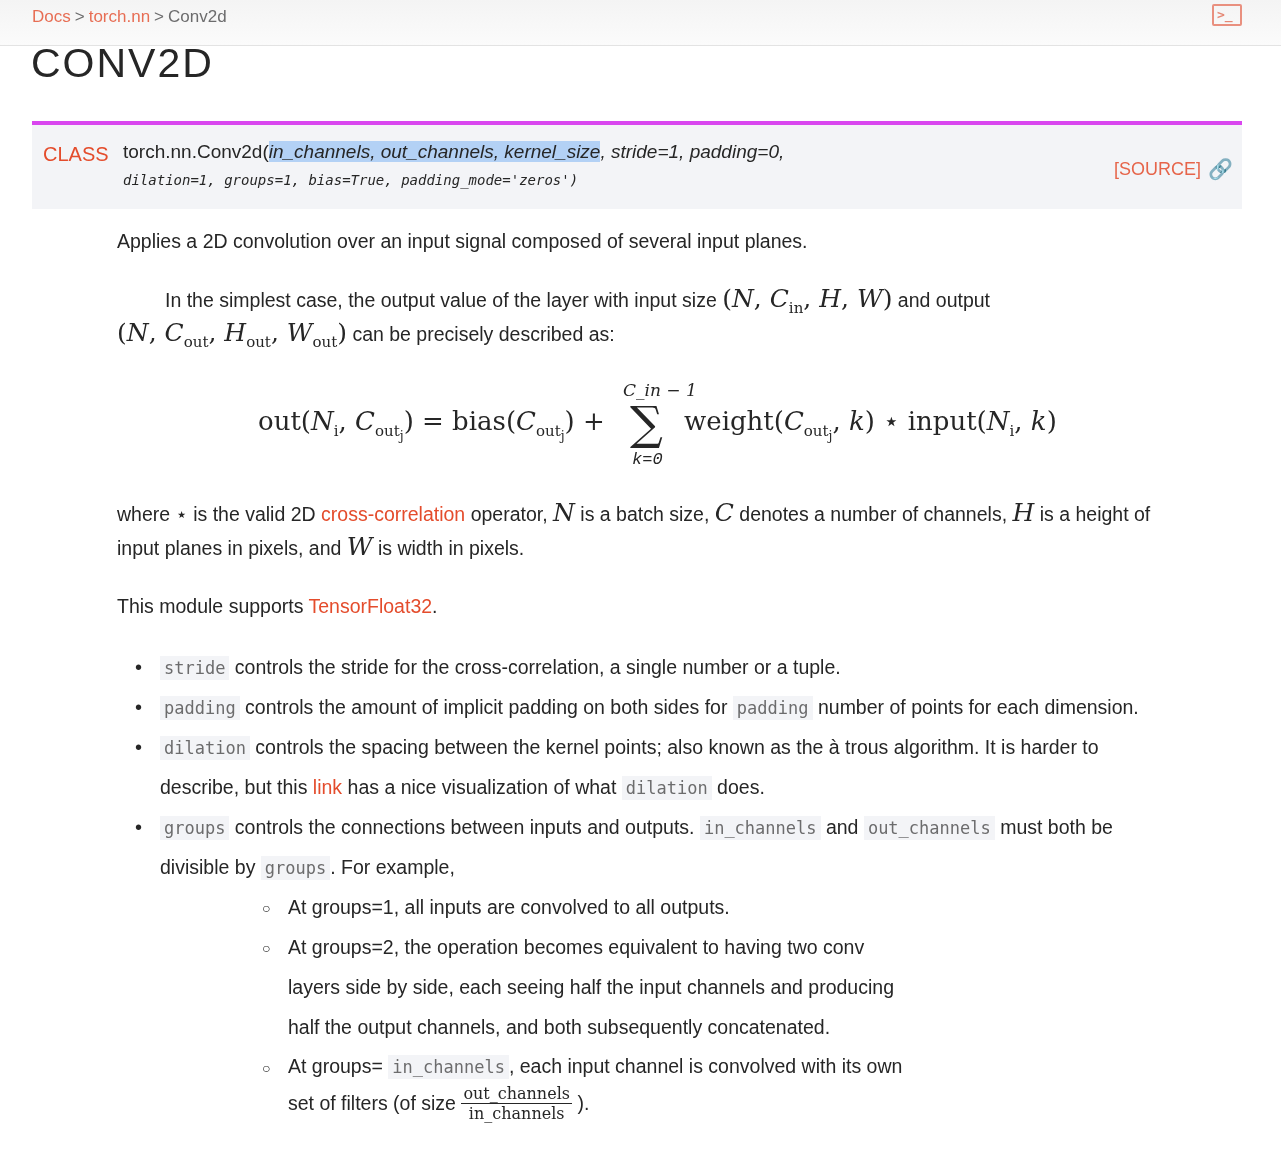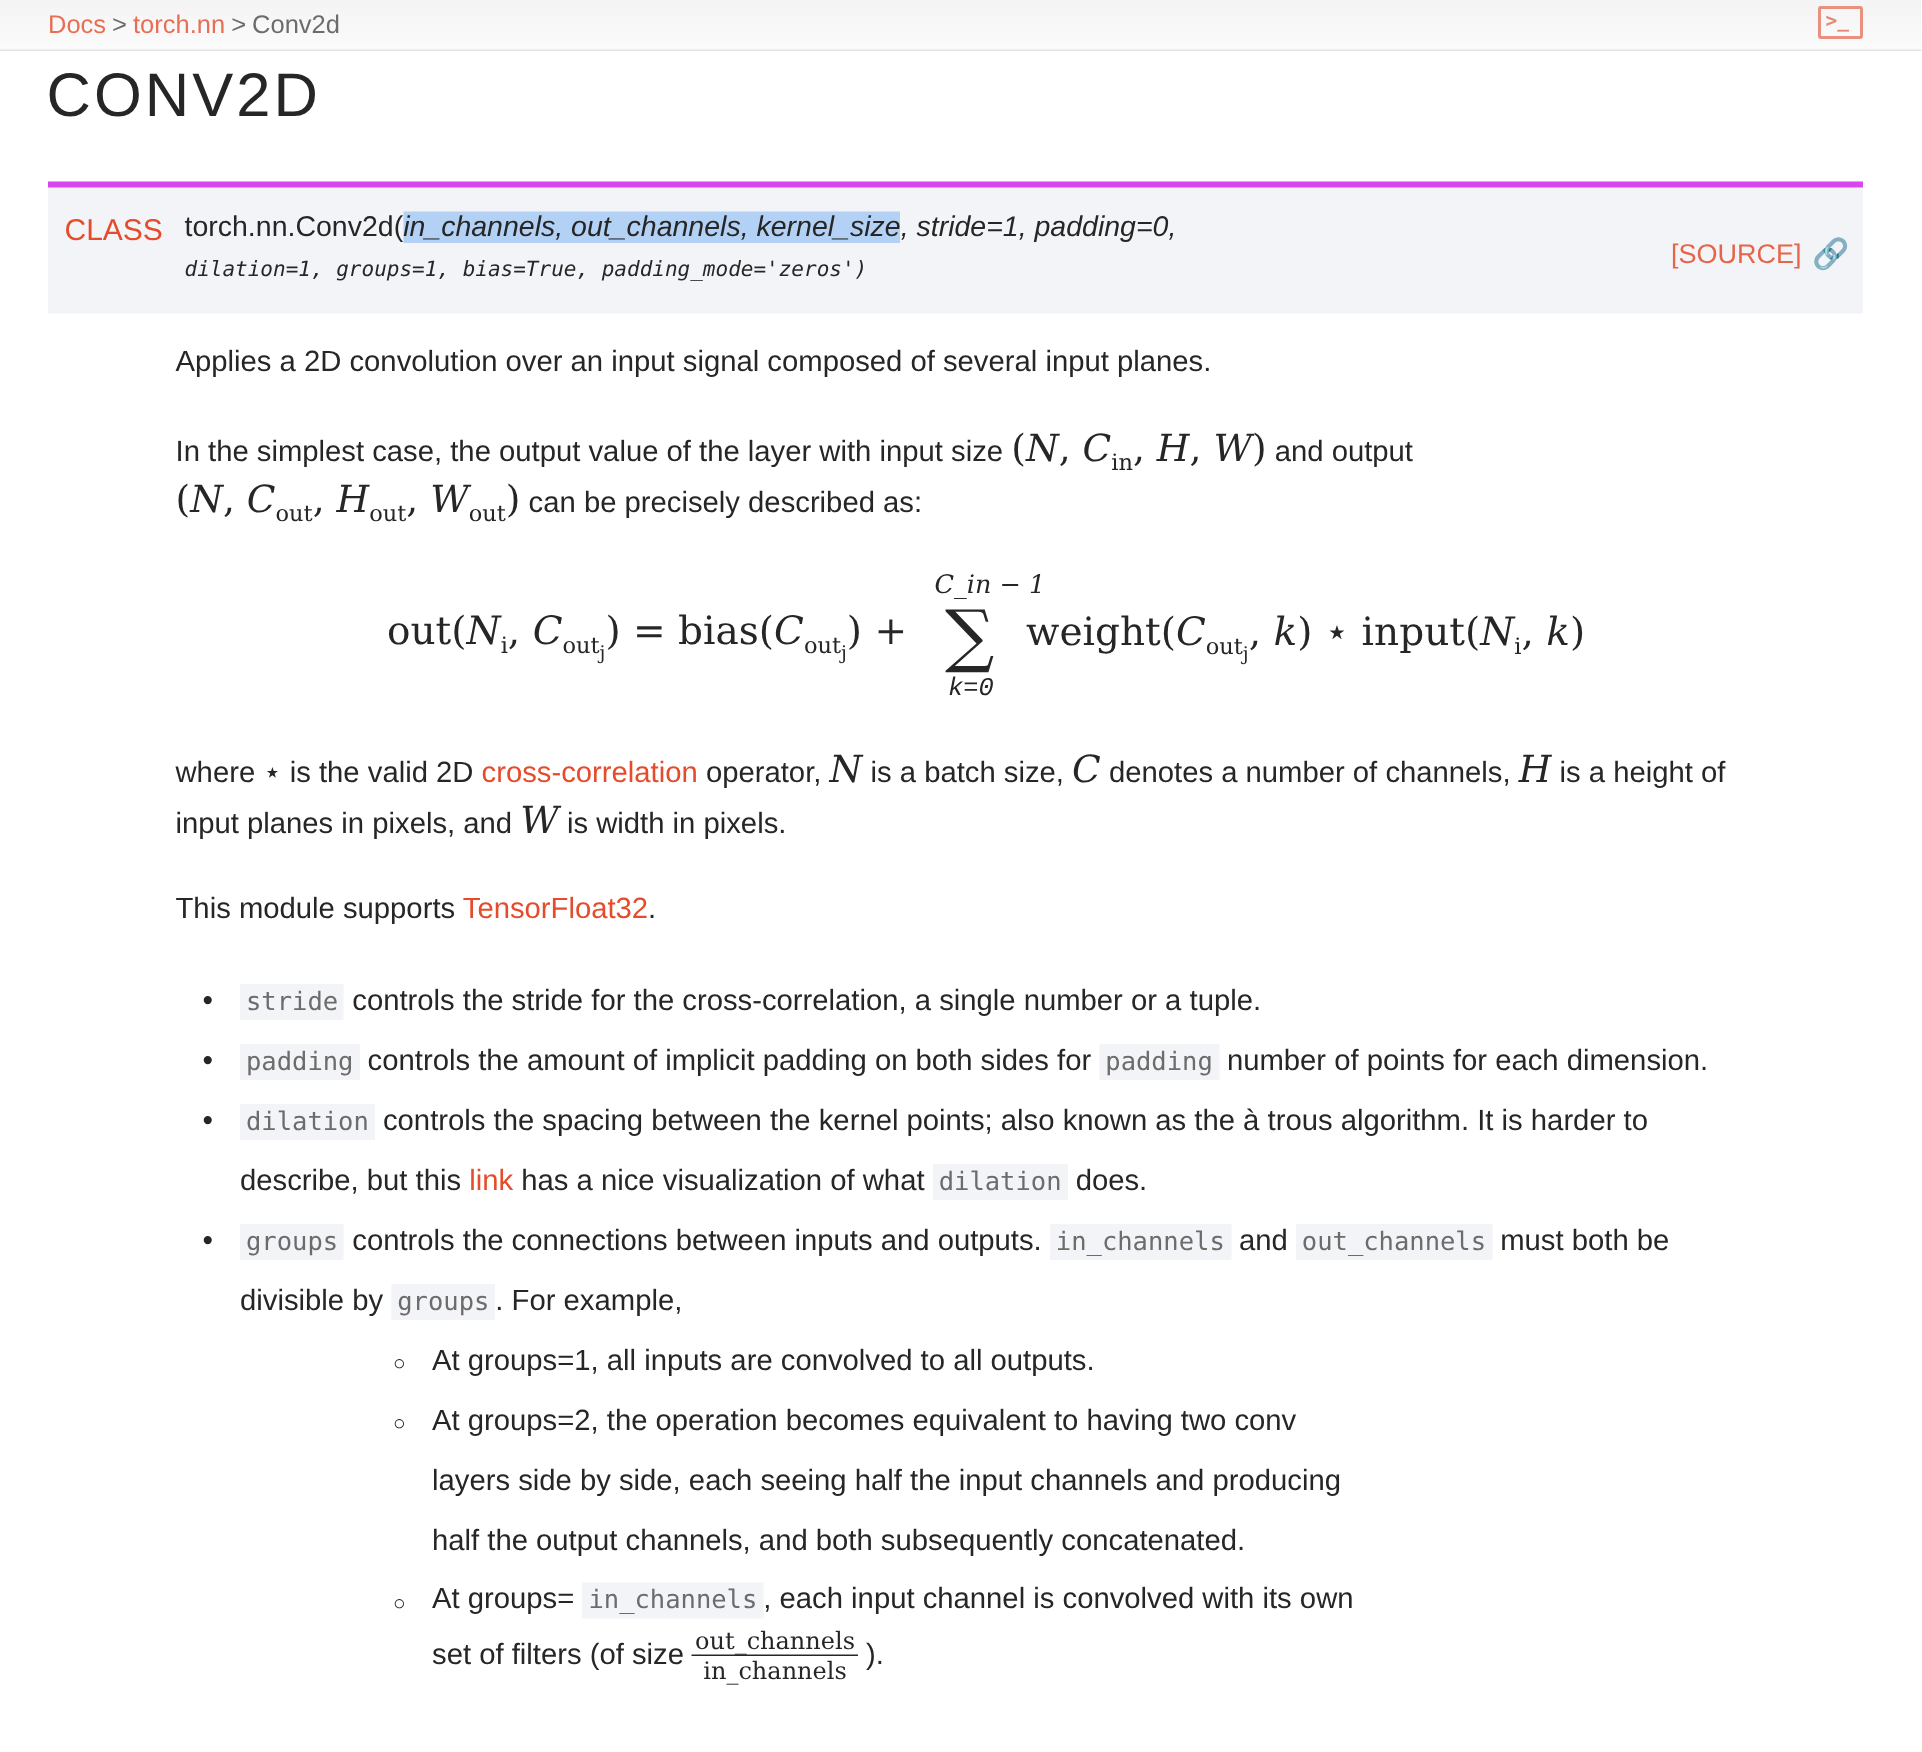--- a/index.html
+++ b/index.html
@@ -1,19 +1,19 @@
 <!DOCTYPE html>
 <html><head>
 <meta charset="utf-8">
 <style>
   * { box-sizing: border-box; margin: 0; padding: 0; }
   html, body { width: 1281px; height: 1168px; background: #ffffff; overflow: hidden; }
   body { font-family: "Liberation Sans", sans-serif; color: #262626; position: relative; }
 
-  .topbar { position: absolute; left: 0; top: 0; width: 1281px; height: 34px;
+  .topbar { position: absolute; left: 0; top: 0; width: 1281px; height: 46px;
     background: linear-gradient(#f4f4f4, #fbfbfb); border-bottom: 1px solid #e3e3e3; }
   .breadcrumb { position: absolute; left: 32px; top: 7px; font-size: 17px; color: #6c6c6d; }
   .breadcrumb a { color: #e44c2c; text-decoration: none; opacity: 0.8; }
   .breadcrumb .sep { color: #6c6c6d; margin: 0 4px; }
   .term-btn { position: absolute; left: 1212px; top: 4px; width: 30px; height: 22px;
     border: 2px solid #e9907f; border-radius: 2px; color: #e58875; font-family: "DejaVu Sans Mono", monospace;
     font-size: 13px; font-weight: bold; line-height: 17px; padding-left: 3px; }
 
   .page-title { position: absolute; left: 31px; top: 40px; font-size: 41px; letter-spacing: 2px;
     color: #262626; font-weight: normal; }
@@ -67,21 +67,21 @@
 <div class="sig">
   <span class="cls">CLASS</span>
   <div class="line1"><span>torch.nn.Conv2d(</span><span class="param hl">in_channels, out_channels, kernel_size</span><span class="param">, stride=1, padding=0,</span></div>
   <div class="line2">dilation=1, groups=1, bias=True, padding_mode='zeros')</div>
   <a class="source">[SOURCE]</a>
   <span class="link-icon">🔗</span>
 </div>
 
 <div class="p" style="top:230px;">Applies a 2D convolution over an input signal composed of several input planes.</div>
 
-<div class="p" style="top:284px;">
+<div class="p" style="top:284px;margin-left:48px;">
   <span>In the simplest case, the output value of the layer with input size</span>
   <span class="math-r">(<i>N</i>, <i>C</i><span class="sub">in</span>, <i>H</i>, <i>W</i>)</span>
   <span>and output</span>
 </div>
 <div class="p" style="top:318px;">
   <span class="math-r">(<i>N</i>, <i>C</i><span class="sub">out</span>, <i>H</i><span class="sub">out</span>, <i>W</i><span class="sub">out</span>)</span>
   <span>can be precisely described as:</span>
 </div>
 
 <div class="formula">

